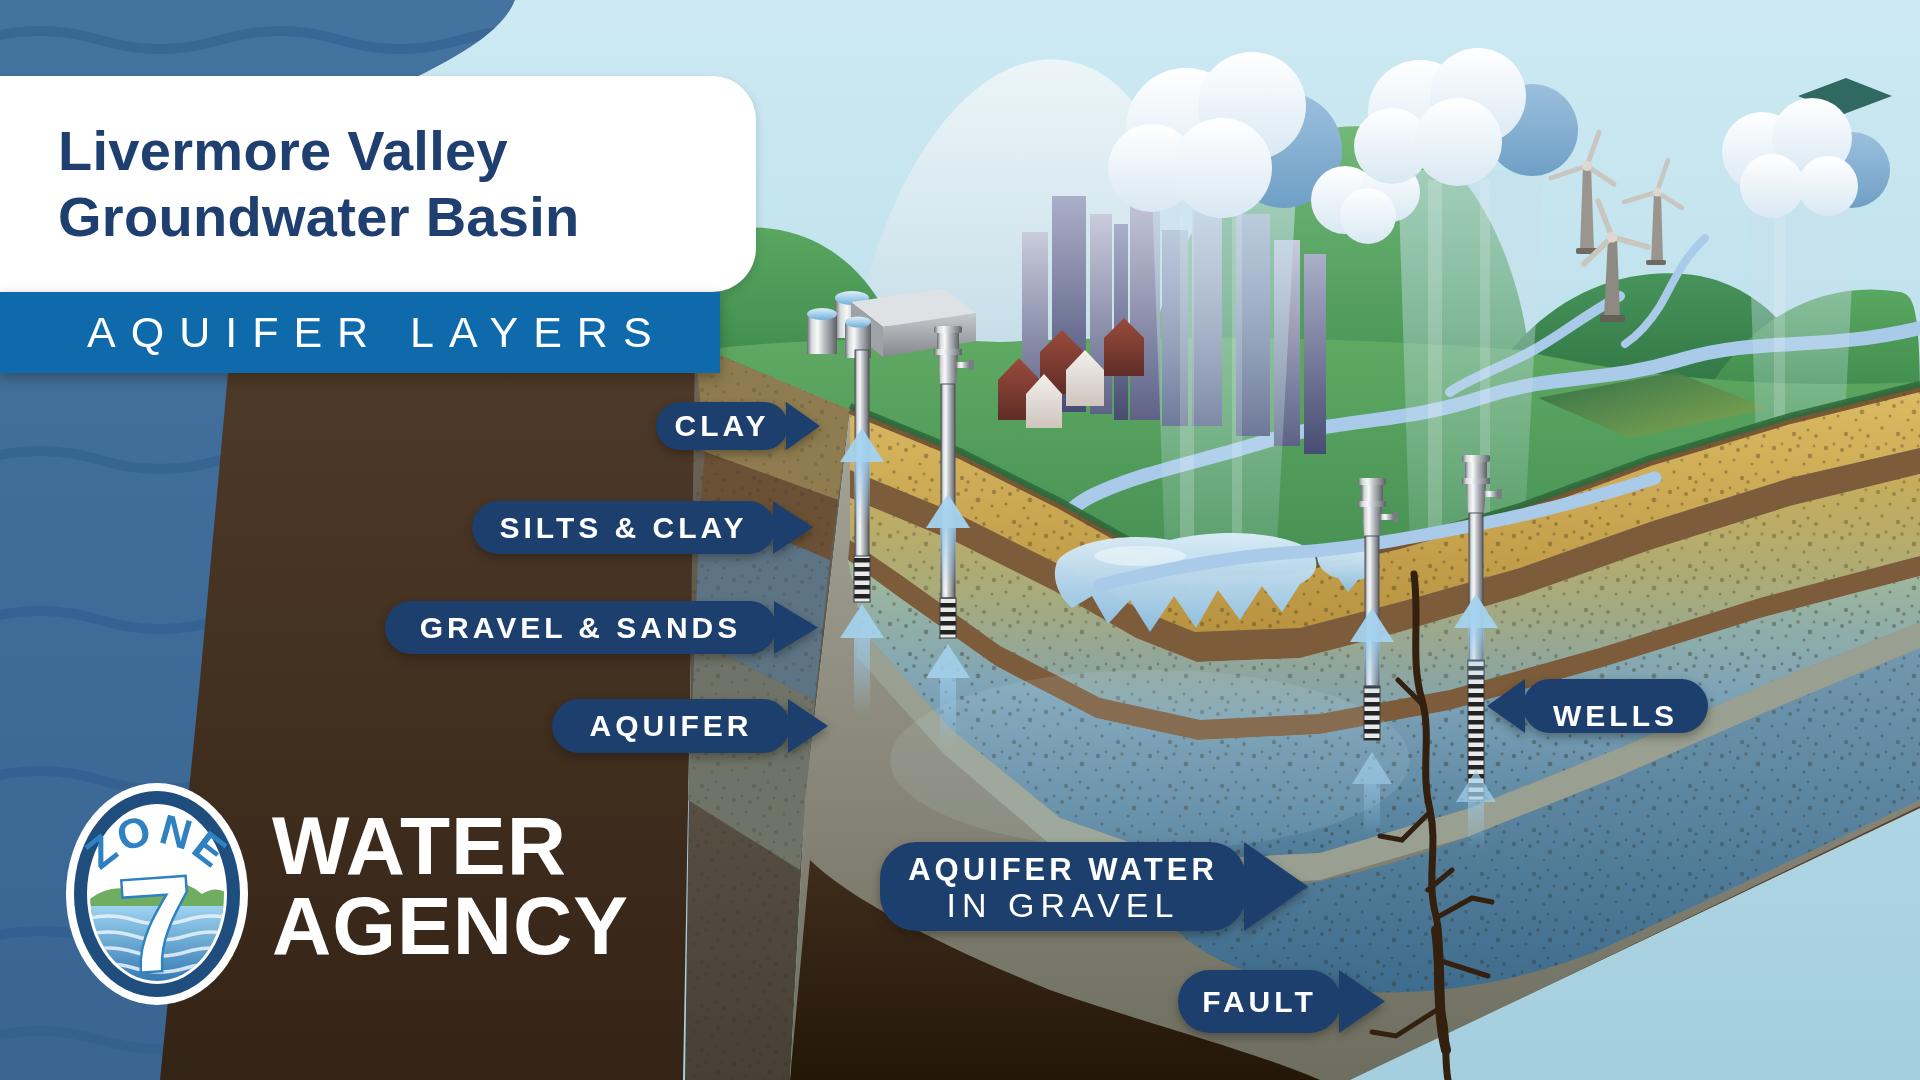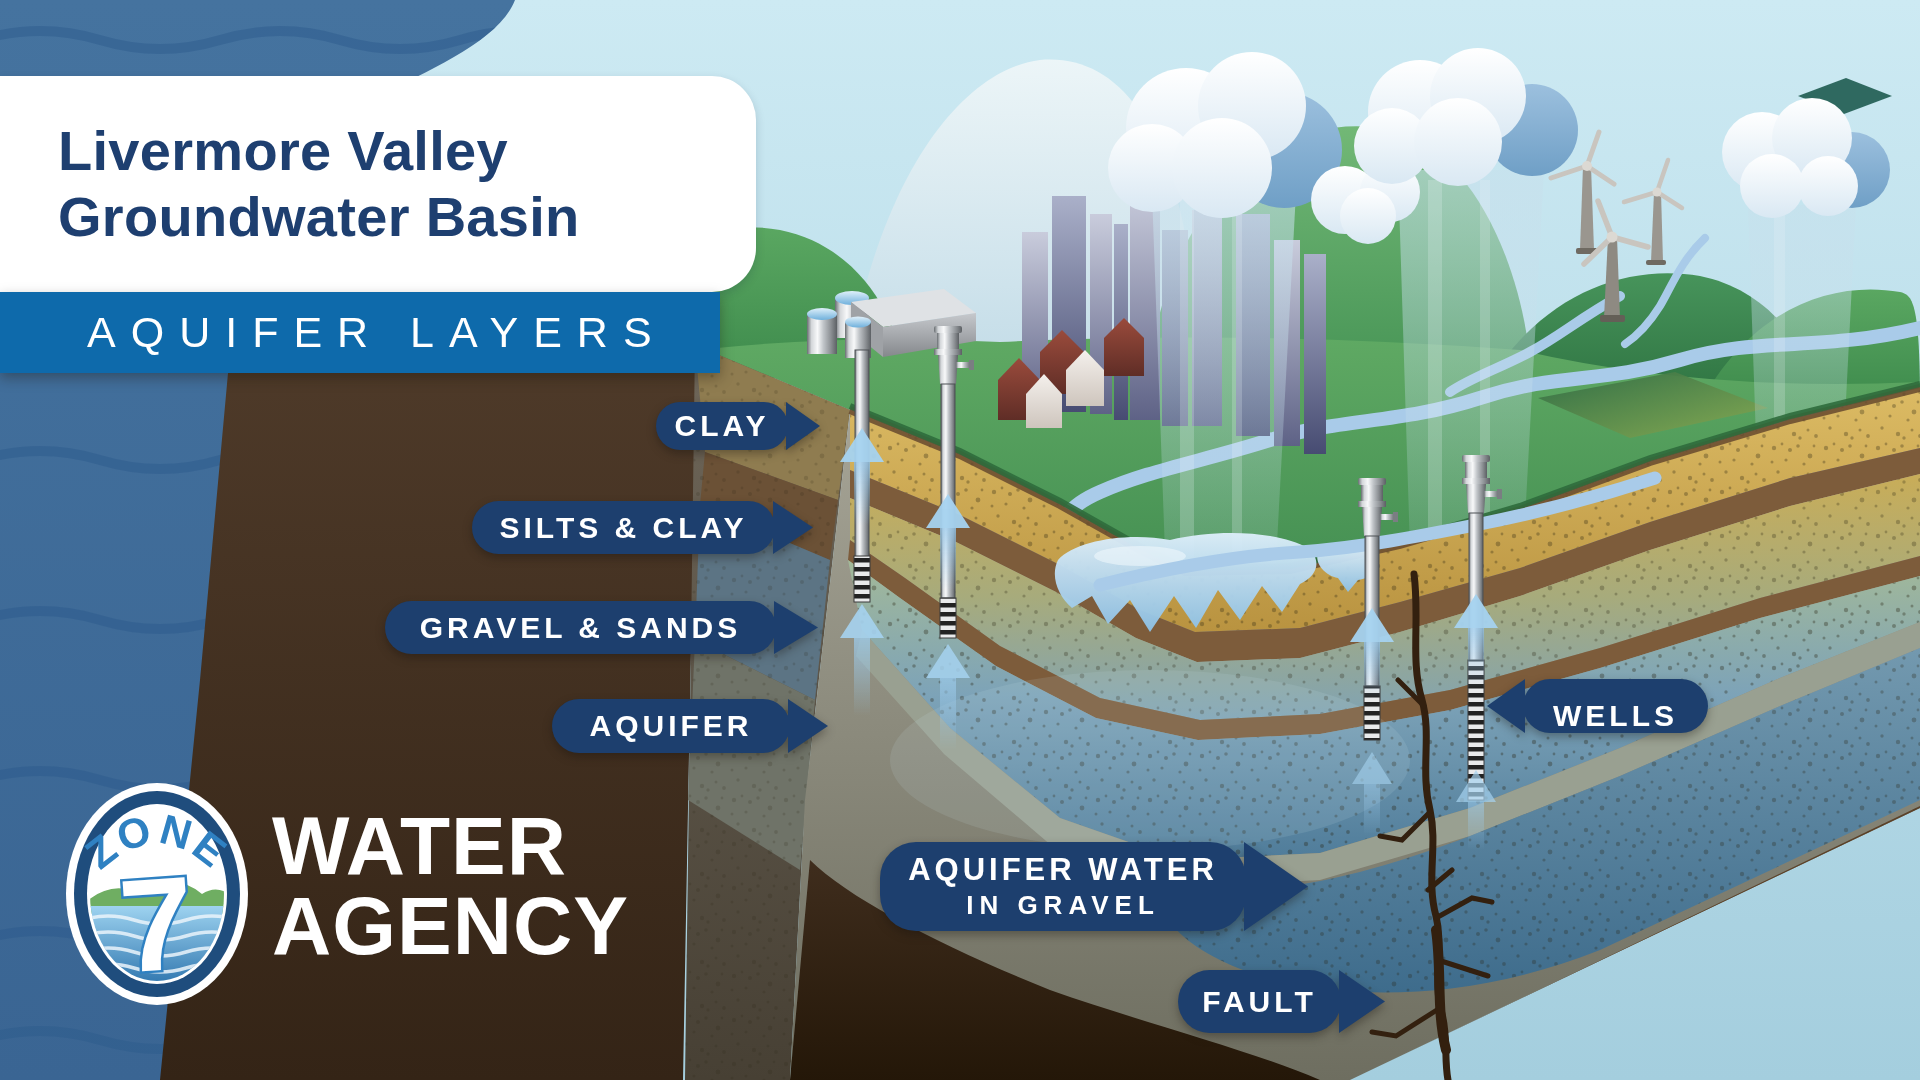--- a/index.html
+++ b/index.html
@@ -16,21 +16,21 @@
     display:flex;align-items:center;padding-left:87px;box-sizing:border-box;box-shadow:0 5px 12px rgba(25,20,10,.35);}
   .banner-text{color:#fff;font-size:43px;font-weight:400;letter-spacing:15px;white-space:nowrap;}
 
   
   .pill{position:absolute;background:#1d3f6e;border-radius:36px;color:#fff;display:flex;flex-direction:column;
     align-items:center;justify-content:center;font-weight:700;font-size:30px;letter-spacing:4px;
     filter:drop-shadow(0 4px 5px rgba(20,15,10,.35));white-space:nowrap;}
   .pill .tip{position:absolute;left:calc(100% - 2px);top:0;height:100%;background:#1d3f6e;
     clip-path:polygon(0 0,100% 50%,0 100%);}
   .pill.tip-left .tip{left:auto;right:calc(100% - 2px);clip-path:polygon(100% 0,0 50%,100% 100%);}
-  .pill .l2{font-size:26px;font-weight:700;letter-spacing:6px;line-height:34px;}
+  .pill .l2{font-size:34px;font-weight:400;letter-spacing:6px;line-height:34px;}
   .pill .l1{line-height:36px;font-size:31px;}
 
   
   .logo-badge{position:absolute;left:62px;top:780px;width:190px;height:228px;}
   .agency{position:absolute;left:272px;top:806px;color:#fff;font-weight:700;font-size:82px;line-height:80px;letter-spacing:1px;}
 </style>
 </head>
 <body>
 
 <div class="stage">

